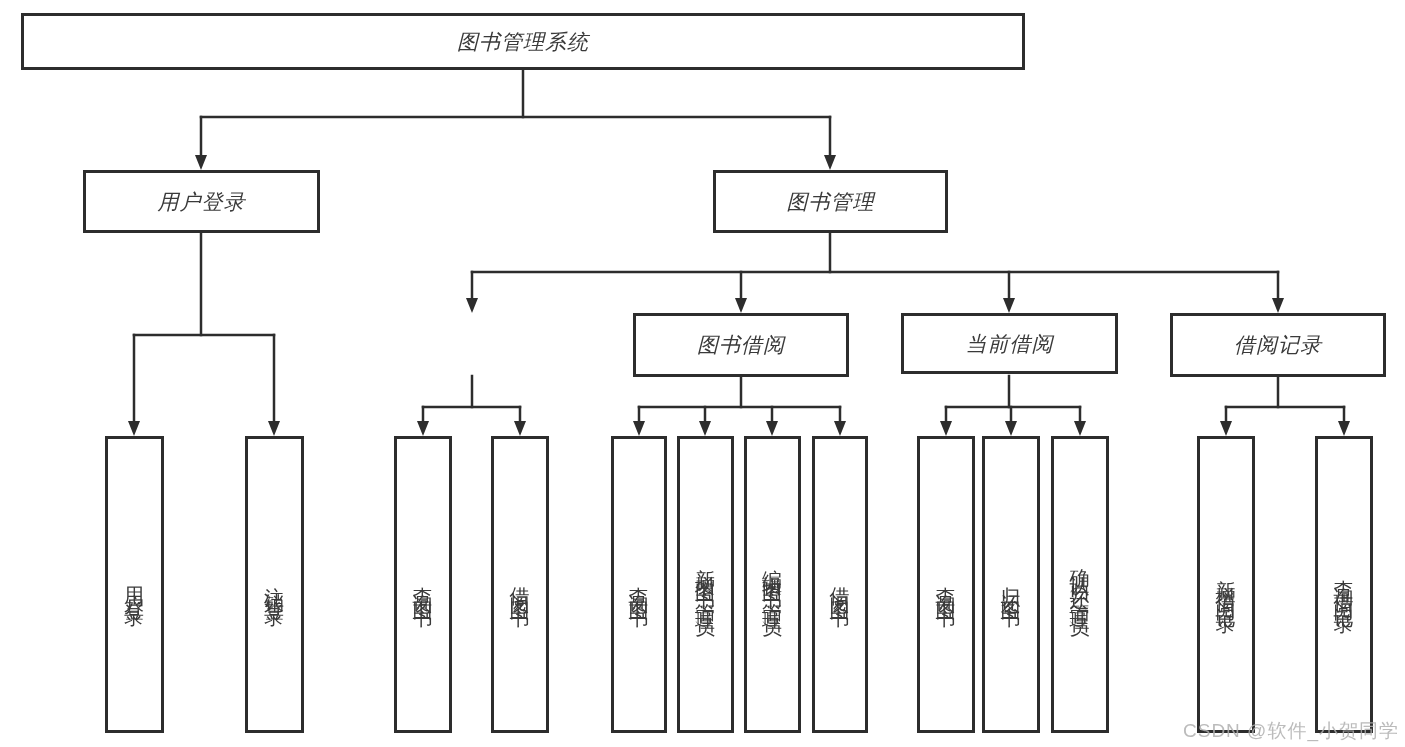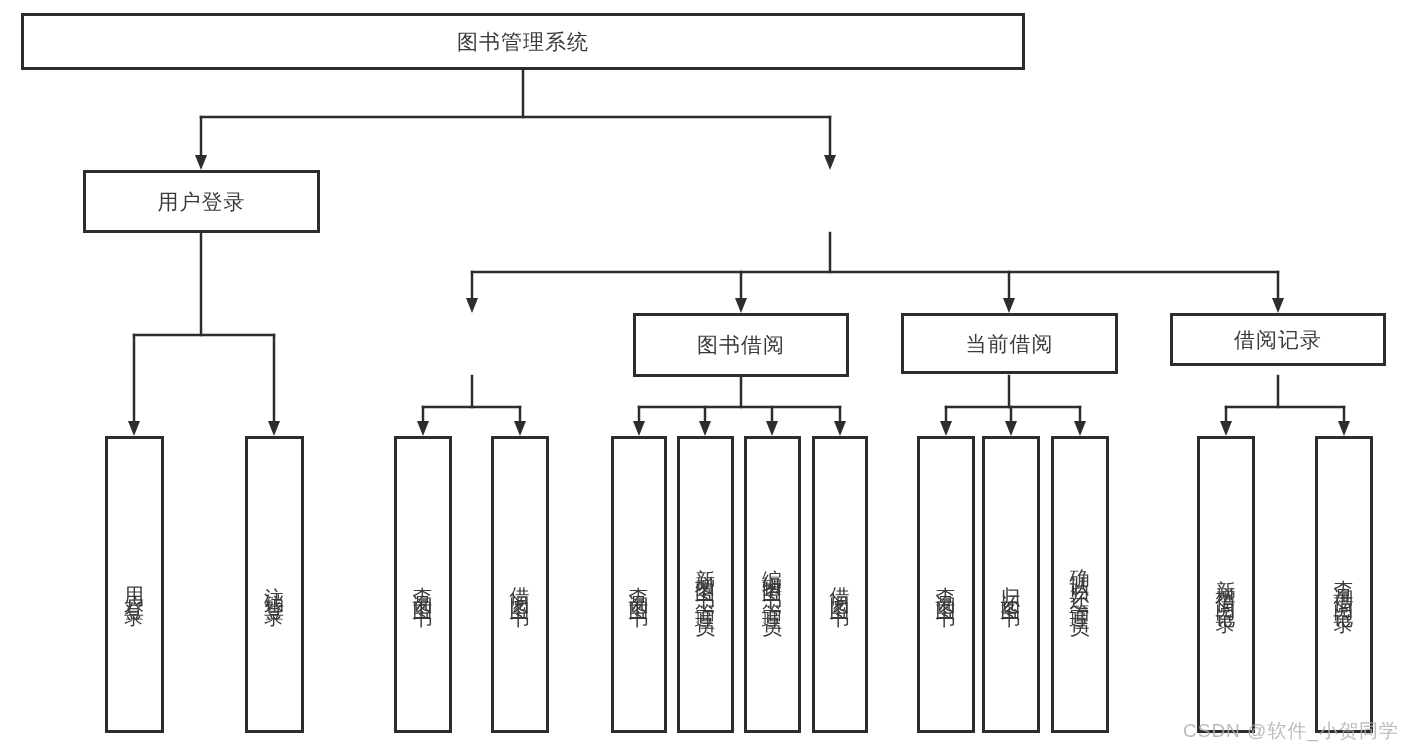--- a/index.html
+++ b/index.html
@@ -5,21 +5,21 @@
   html,body{margin:0;padding:0;background:#ffffff;}
   .stage{
     position:relative;width:1405px;height:747px;background:#ffffff;overflow:hidden;
     font-family:"Liberation Sans","DejaVu Sans",sans-serif;color:#3a3a3a;
   }
   .wires{position:absolute;left:0;top:0;z-index:1;}
   .box{
     position:absolute;box-sizing:border-box;border:3px solid #2d2d2d;background:#ffffff;
     display:flex;align-items:center;justify-content:center;z-index:2;
   }
-  .hlabel{font-size:21px;letter-spacing:1px;white-space:nowrap;}
+  .hlabel{font-size:21px;letter-spacing:1px;white-space:nowrap;font-style:italic;}
   .vbox span{
     writing-mode:vertical-rl;text-orientation:mixed;
     font-size:20px;letter-spacing:7px;line-height:1;white-space:nowrap;
   }
   .watermark{
     position:absolute;left:1183px;top:718px;z-index:5;
     font-size:19px;color:rgba(175,175,175,0.85);letter-spacing:1px;white-space:nowrap;
   }
 </style>
 </head>
@@ -103,28 +103,31 @@
     </g>
   </svg>
 
   <div class="box" style="left:21px;top:13px;width:1004px;height:57px">
     <span class="hlabel">图书管理系统</span>
   </div>
 
   <div class="box" style="left:83px;top:170px;width:237px;height:63px">
     <span class="hlabel">用户登录</span>
   </div>
+  <div class="box" style="left:713px;top:170px;width:235px;height:63px">
+    <span class="hlabel">图书管理</span>
+  </div>
 
   <div class="box" style="left:633px;top:313px;width:216px;height:64px">
     <span class="hlabel">图书借阅</span>
   </div>
   <div class="box" style="left:901px;top:313px;width:217px;height:61px">
     <span class="hlabel">当前借阅</span>
   </div>
-  <div class="box" style="left:1170px;top:313px;width:216px;height:53px">
+  <div class="box" style="left:1170px;top:313px;width:216px;height:64px">
     <span class="hlabel">借阅记录</span>
   </div>
 
   <div class="box vbox" style="left:105px;top:436px;width:59px;height:297px">
     <span>用户登录</span>
   </div>
   <div class="box vbox" style="left:245px;top:436px;width:59px;height:297px">
     <span>注销登录</span>
   </div>
 

